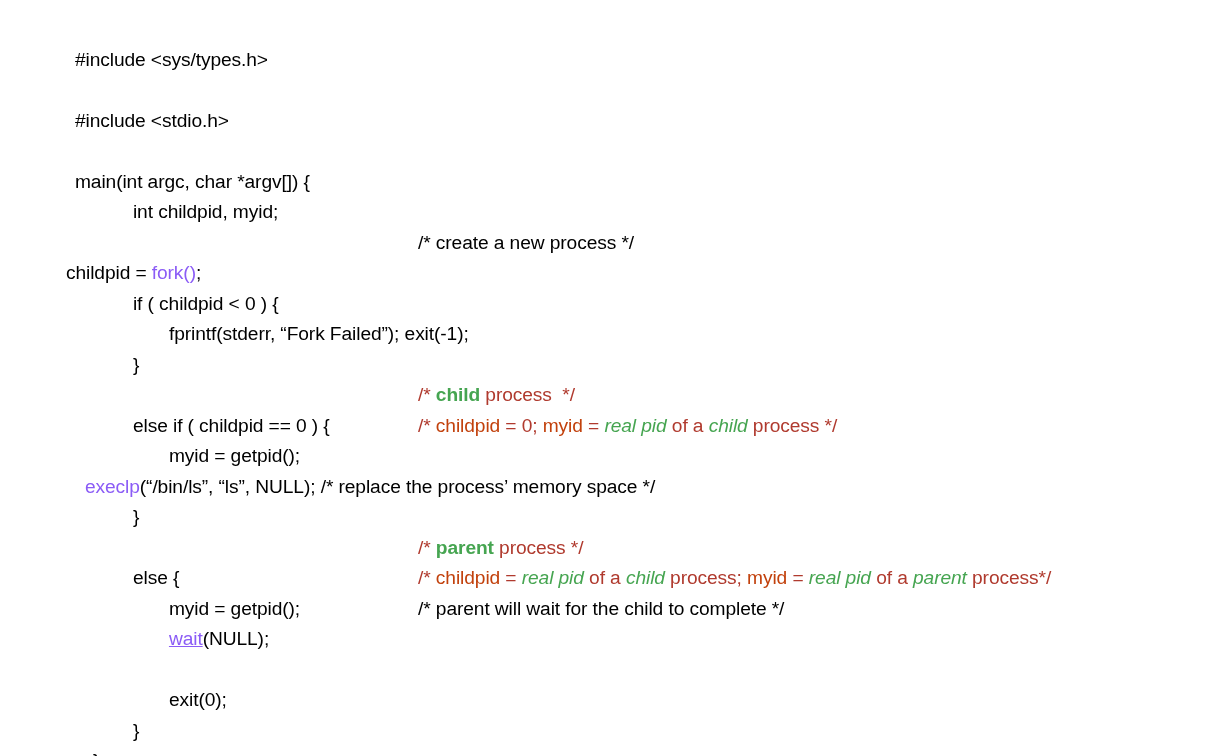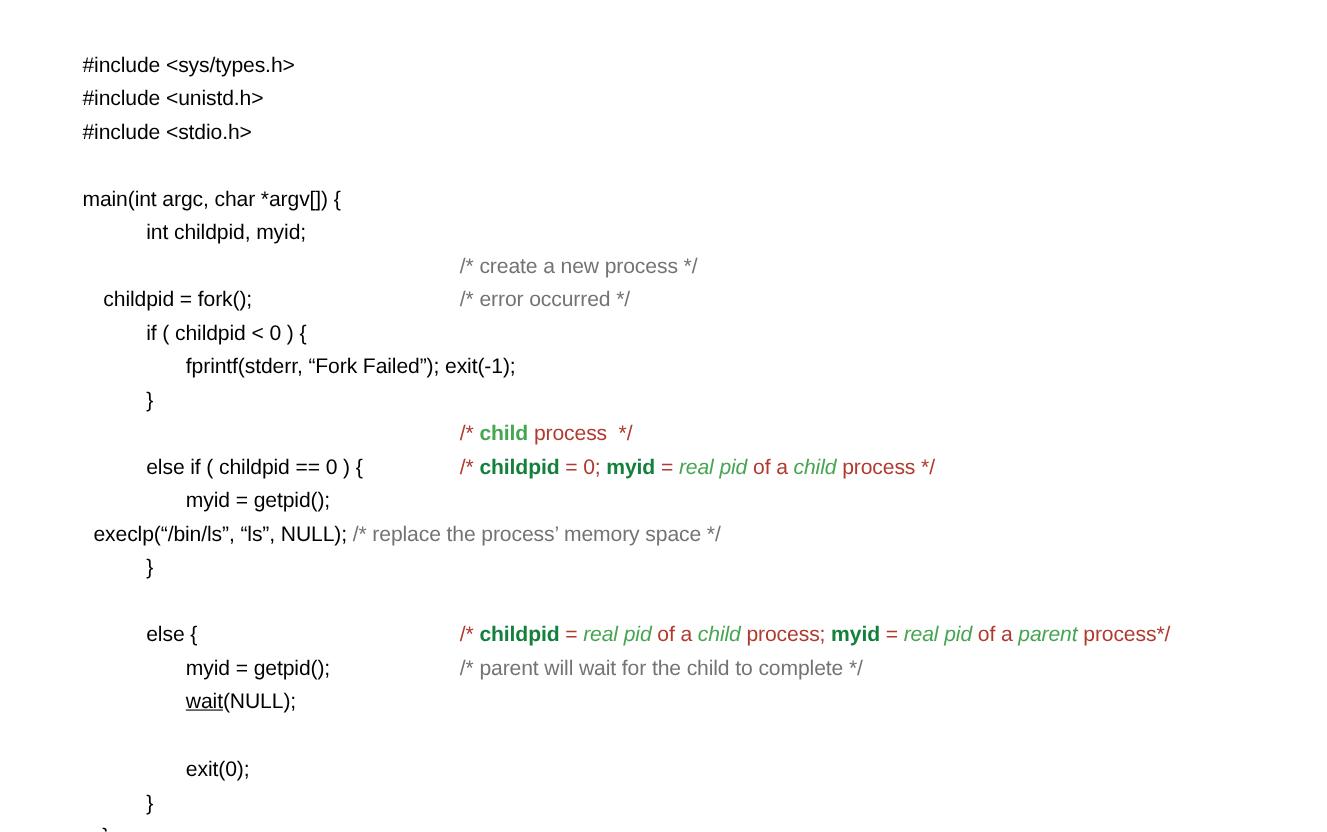--- a/index.html
+++ b/index.html
@@ -38,61 +38,57 @@
     position: absolute;
     left: 418px;
     top: 0;
     white-space: pre;
   }
   .inline-comment {
     white-space: pre;
   }
   
   .t-plain   { color: #000000; }
-  .t-fn      { color: #000000; }
-  .t-bluecom { color: #737373; }
+  .t-fn      { color: #8b5cf6; }
+  .t-bluecom { color: #000000; }
   .t-redcom  { color: #B03A2E; }
   .t-green   { color: #46A551; }
   .b  { font-weight: bold; }
   .i  { font-style: italic; }
-  .t-kw-bold { color: #15803d; font-weight: bold; }
+  .t-kw-bold { color: #c2410c; font-weight: normal; }
 </style>
 </head>
 <body>
 
 <div id="code-listing">
 
   <div class="code-line" style="top:14px;">
     <span class="code-text t-plain" style="margin-left:54px;">#include &lt;sys/types.h&gt;</span>
   </div>
 
-  <div class="code-line" style="top:44.5px;">
-    <span class="code-text t-plain" style="margin-left:54px;">#include &lt;unistd.h&gt;</span>
-  </div>
 
   <div class="code-line" style="top:75px;">
     <span class="code-text t-plain" style="margin-left:54px;">#include &lt;stdio.h&gt;</span>
   </div>
 
   <div class="code-line" style="top:136px;">
     <span class="code-text t-plain" style="margin-left:54px;">main(int argc, char *argv[]) {</span>
   </div>
 
   <div class="code-line" style="top:166.5px;">
     <span class="code-text t-plain" style="margin-left:112px;">int childpid, myid;</span>
   </div>
 
   <div class="code-line" style="top:227.5px;">
-    <span class="code-text t-plain" style="margin-left:73px;">childpid = </span><span class="code-text t-fn">fork()</span><span class="code-text t-plain">;</span>
+    <span class="code-text t-plain" style="margin-left:45px;">childpid = </span><span class="code-text t-fn">fork()</span><span class="code-text t-plain">;</span>
     <span class="comment-col t-bluecom">/* create a new process */</span>
   </div>
 
   <div class="code-line" style="top:258px;">
     <span class="code-text t-plain" style="margin-left:112px;">if ( childpid &lt; 0 ) {</span>
-    <span class="comment-col t-bluecom">/* error occurred */</span>
   </div>
 
   <div class="code-line" style="top:288.5px;">
     <span class="code-text t-plain" style="margin-left:148px;">fprintf(stderr, “Fork Failed”); exit(-1);</span>
   </div>
 
   <div class="code-line" style="top:319px;">
     <span class="code-text t-plain" style="margin-left:112px;">}</span>
   </div>
 
@@ -109,20 +105,21 @@
   <div class="code-line" style="top:441px;">
     <span class="code-text t-fn" style="margin-left:64px;">execlp</span><span class="code-text t-plain">(“/bin/ls”, “ls”, NULL); </span><span class="inline-comment t-bluecom">/* replace the process’ memory space */</span>
   </div>
 
   <div class="code-line" style="top:471.5px;">
     <span class="code-text t-plain" style="margin-left:112px;">}</span>
   </div>
 
   <div class="code-line" style="top:532.5px;">
     <span class="code-text t-plain" style="margin-left:112px;">else {</span>
+    <span class="comment-col"><span class="t-redcom">/* </span><span class="t-green b">parent</span><span class="t-redcom"> process */</span></span>
   </div>
 
   <div class="code-line" style="top:563px;">
     <span class="code-text t-plain" style="margin-left:148px;">myid = getpid();</span>
     <span class="comment-col"><span class="t-redcom">/* </span><span class="t-kw-bold">childpid</span><span class="t-redcom"> = </span><span class="t-green i">real pid</span><span class="t-redcom"> of a </span><span class="t-green i">child</span><span class="t-redcom"> process; </span><span class="t-kw-bold">myid</span><span class="t-redcom"> = </span><span class="t-green i">real pid</span><span class="t-redcom"> of a </span><span class="t-green i">parent</span><span class="t-redcom"> process*/</span></span>
   </div>
 
   <div class="code-line" style="top:593.5px;">
     <span class="code-text t-fn" style="margin-left:148px;text-decoration:underline;">wait</span><span class="code-text t-plain">(NULL);</span>
     <span class="comment-col t-bluecom">/* parent will wait for the child to complete */</span>

